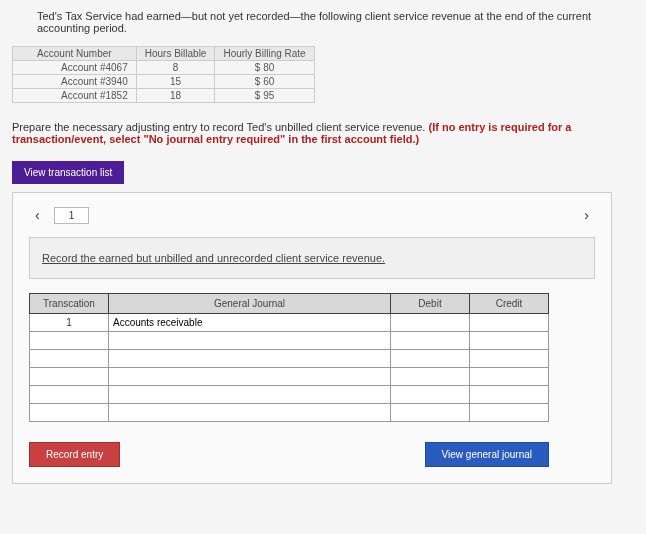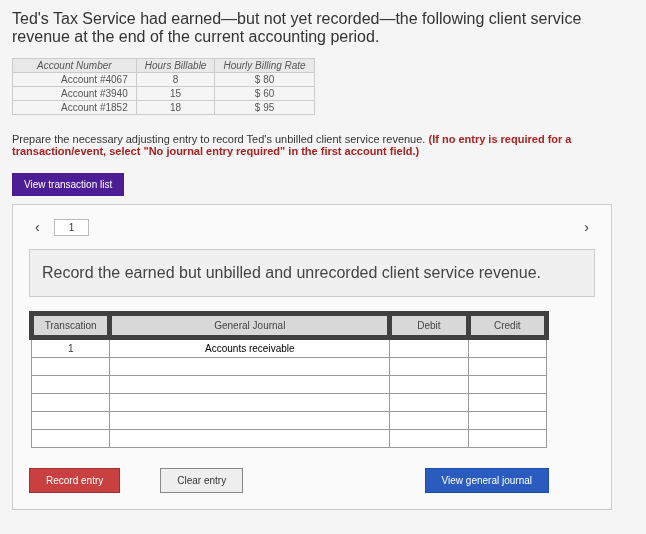--- a/index.html
+++ b/index.html
@@ -5,39 +5,39 @@
     * { box-sizing: border-box; margin: 0; padding: 0; }
     body {
       font-family: Arial, sans-serif;
       font-size: 11px;
       background: #f5f5f5;
       color: #333;
       width: 646px;
       padding: 10px 12px;
     }
     .problem-text {
-      font-size: 16px;
+      font-size: 11px;
       color: #333;
       margin-bottom: 12px;
+      margin-left: 25px;
     }
     .accounts-table {
       border-collapse: collapse;
       margin-bottom: 18px;
       font-size: 10px;
       color: #555;
     }
     .accounts-table th, .accounts-table td {
       padding: 1px 8px;
       text-align: center;
       border: 1px solid #ccc;
     }
     .accounts-table th {
       font-weight: normal;
       background: #eaeaea;
-      font-style: italic;
     }
     .accounts-table td:first-child { text-align: left; padding-left: 48px; }
     .accounts-table .header-cell { background: #e8e8e8; }
     
     .instruction-text {
       font-size: 11px;
       color: #333;
       margin-bottom: 16px;
     }
     .red-text { color: #b02020; font-weight: bold; margin-top: 16px; }
@@ -81,59 +81,59 @@
       background: #fff;
       padding: 2px 14px;
       font-size: 10px;
       margin-left: 8px;
     }
     
     .instruction-box {
       border: 1px solid #ccc;
       background: #f0f0f0;
       padding: 14px 12px;
-      font-size: 16px;
+      font-size: 11px;
       color: #444;
       margin-bottom: 14px;
+      text-decoration: underline;
     }
     
     .note-text {
       font-size: 10px;
       color: #b02020;
       margin-bottom: 6px;
     }
     
     .journal-table {
       border-collapse: collapse;
       width: 520px;
       font-size: 10px;
     }
     .journal-table th {
       background: #d8d8d8;
-      border: 5px solid #404040;
+      border: 1px solid #404040;
       padding: 4px;
       font-weight: normal;
       color: #444;
     }
     .journal-table td {
       border: 1px solid #999;
       padding: 3px 4px;
       background: #fff;
       height: 18px;
     }
     .journal-table .col-trans { width: 70px; text-align: center; }
     .journal-table .col-gj { width: 250px; }
     .journal-table .col-dc { width: 70px; text-align: center; }
     .journal-table td input {
       border: none;
       width: 100%;
       font-size: 10px;
       background: transparent;
       outline: none;
-      text-align: center;
     }
     .dotted-cell { border-bottom-style: dotted; color: #3366cc; }
     
     .button-row {
       display: flex;
       justify-content: space-between;
       align-items: center;
       margin-top: 20px;
       width: 520px;
     }
@@ -241,20 +241,19 @@
       <td class="col-gj"><input style=""></td>
       <td class="col-dc"><input style=""></td>
       <td class="col-dc"><input style=""></td>
     </tr>
   </tbody>
     </table>
 
   <div class="button-row">
     <div class="btn-group-left">
       <button class="record-btn">Record entry</button>
-      <button class="clear-btn">Clear entry</button>
     </div>
     <button class="view-journal-btn">View general journal</button>
   </div>
 </div>
 
 
 
 
 </body></html>

